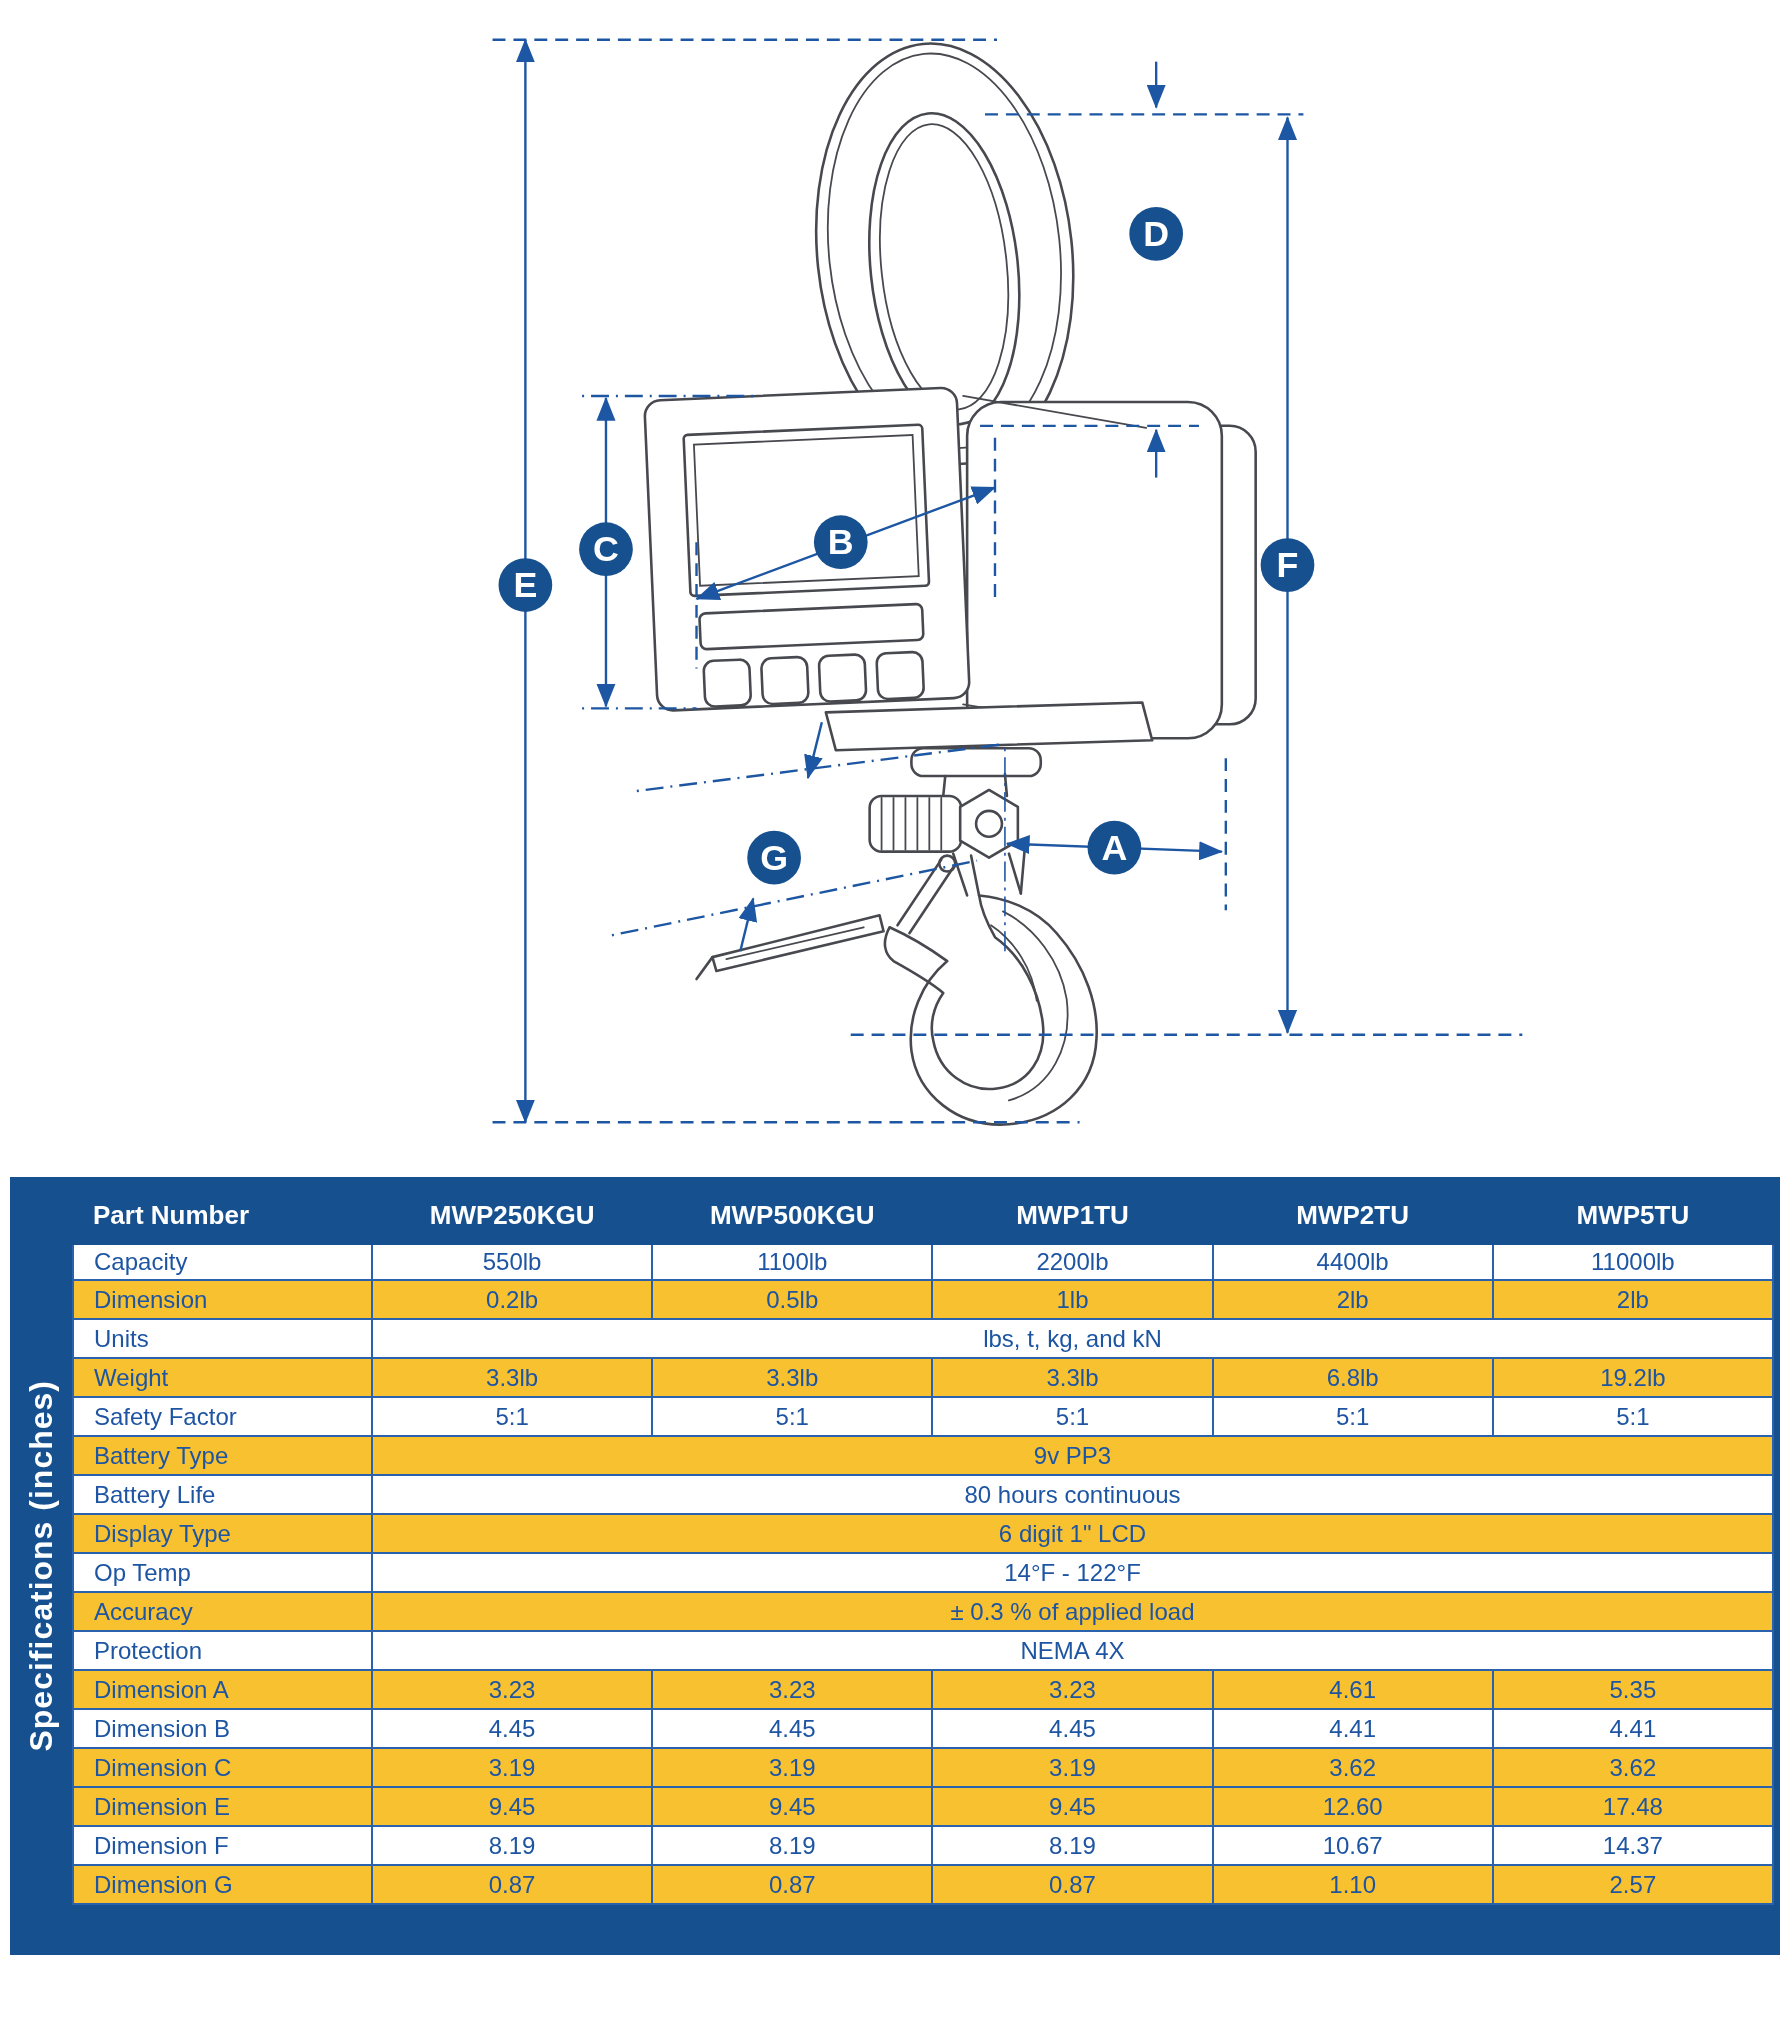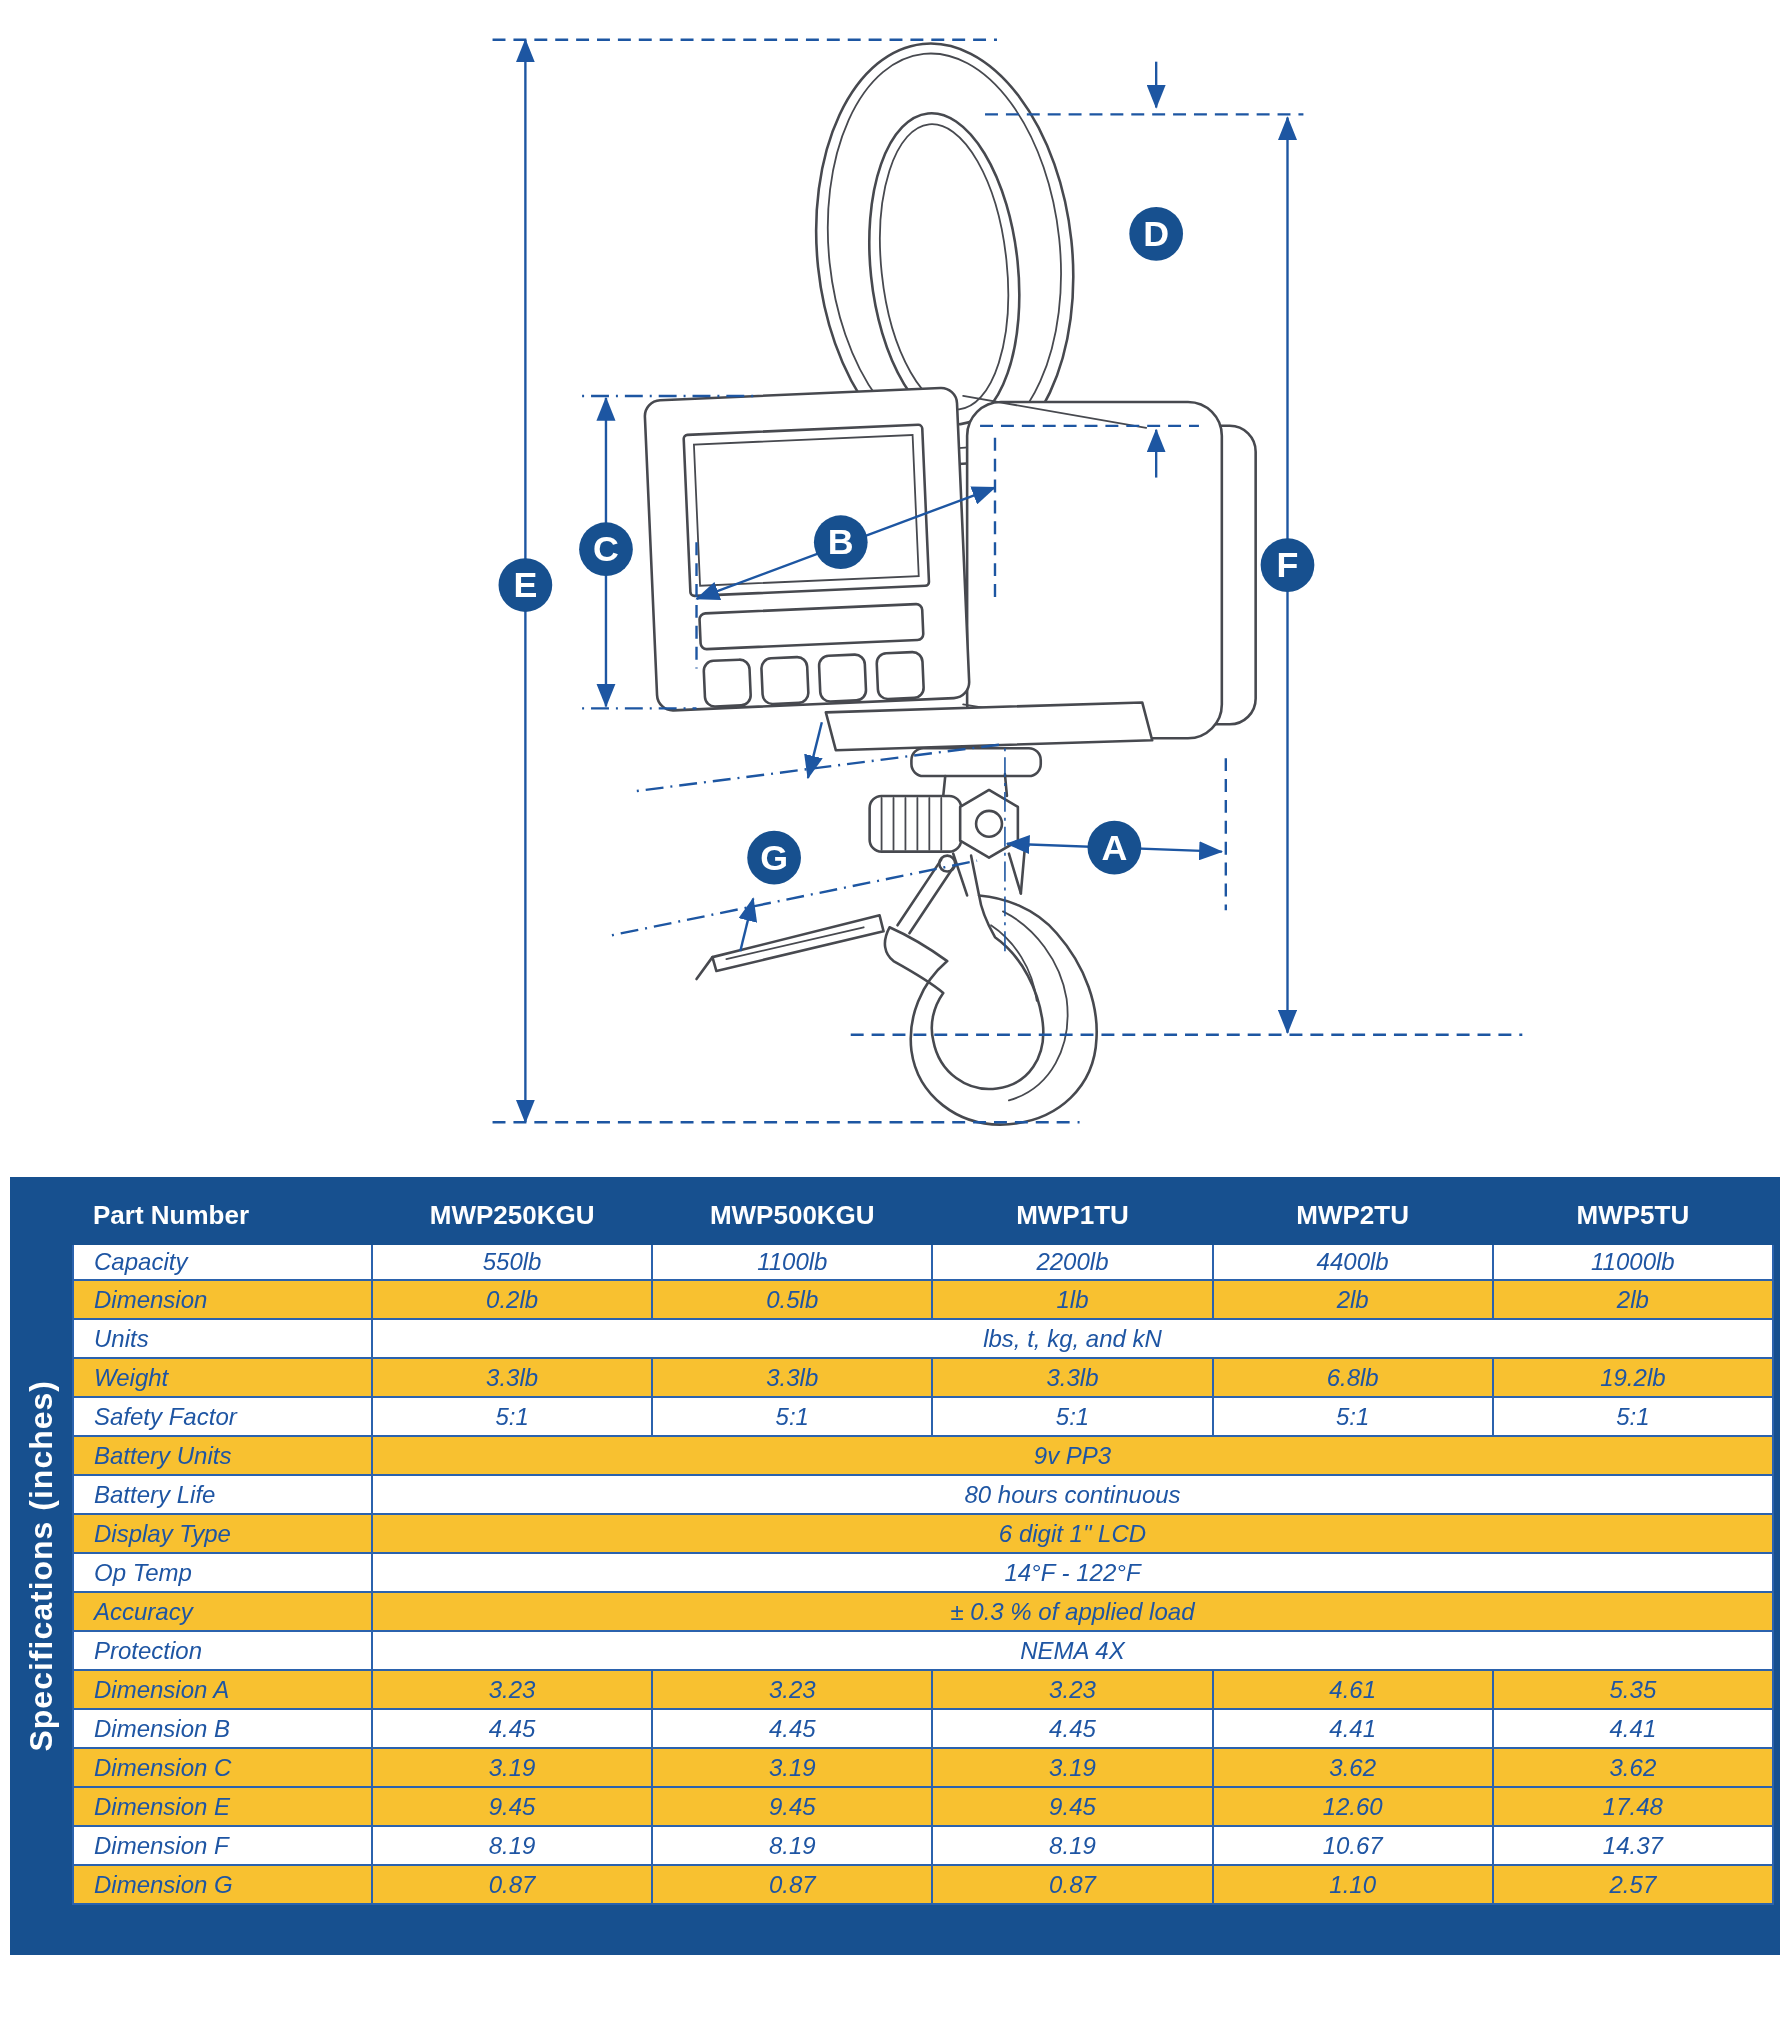--- a/index.html
+++ b/index.html
@@ -35,21 +35,21 @@
   table.spec {
     position:absolute; left:62px; top:16px; width:1702px;
     border-collapse:collapse; table-layout:fixed;
   }
   table.spec tr.hdr { height:48px; }
   table.spec tr.hdr th {
     border:none; color:#ffffff; font-size:26px; font-weight:bold; text-align:center;
     background:#17508f; white-space:nowrap;
   }
   table.spec tr.hdr th.label-cell { text-align:left; padding-left:20px;margin-top:48px; }
-  table.spec tbody tr { height:39px;font-style:italic; }
+  table.spec tbody tr { height:39px; }
   table.spec td {
     border:2px solid #2b62ad; font-size:24px; color:#1e55a3;
     text-align:center; white-space:nowrap; overflow:hidden;
   }
   table.spec tbody tr:first-child td { border-top:7px solid #17508f; }
   table.spec td.label-cell { text-align:left; padding-left:20px; }
   table.spec tr.white  td { background:#ffffff; }
   table.spec tr.yellow td { background:#f8c130; }
 </style>
 </head>
@@ -265,21 +265,21 @@
           </tr>
           <tr class="white">
             <td class="label-cell">Safety Factor</td>
             <td>5:1</td>
             <td>5:1</td>
             <td>5:1</td>
             <td>5:1</td>
             <td>5:1</td>
           </tr>
           <tr class="yellow">
-            <td class="label-cell">Battery Units</td>
+            <td class="label-cell">Battery Type</td>
             <td colspan="5">9v PP3</td>
           </tr>
           <tr class="white">
             <td class="label-cell">Battery Life</td>
             <td colspan="5">80 hours continuous</td>
           </tr>
           <tr class="yellow">
             <td class="label-cell">Display Type</td>
             <td colspan="5">6 digit 1" LCD</td>
           </tr>

